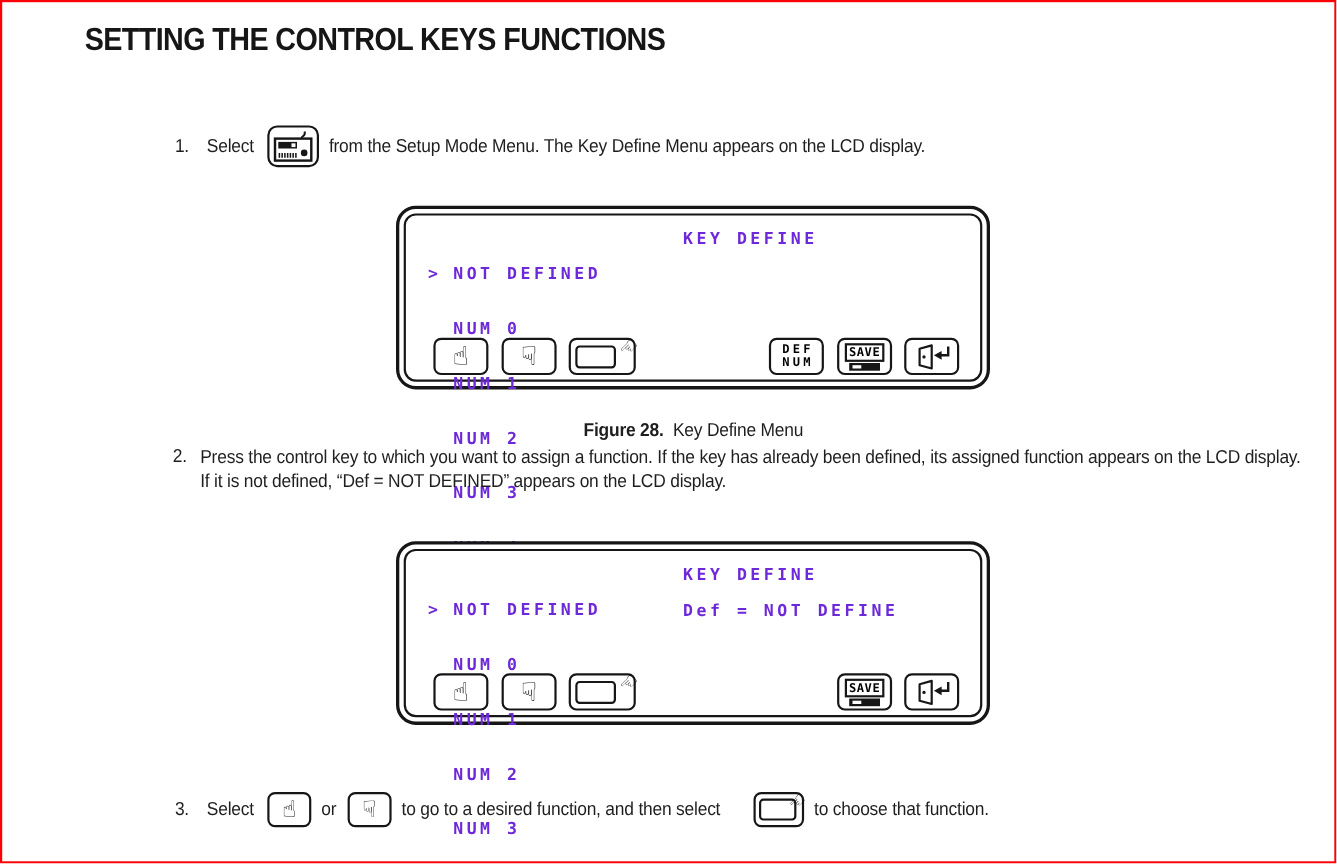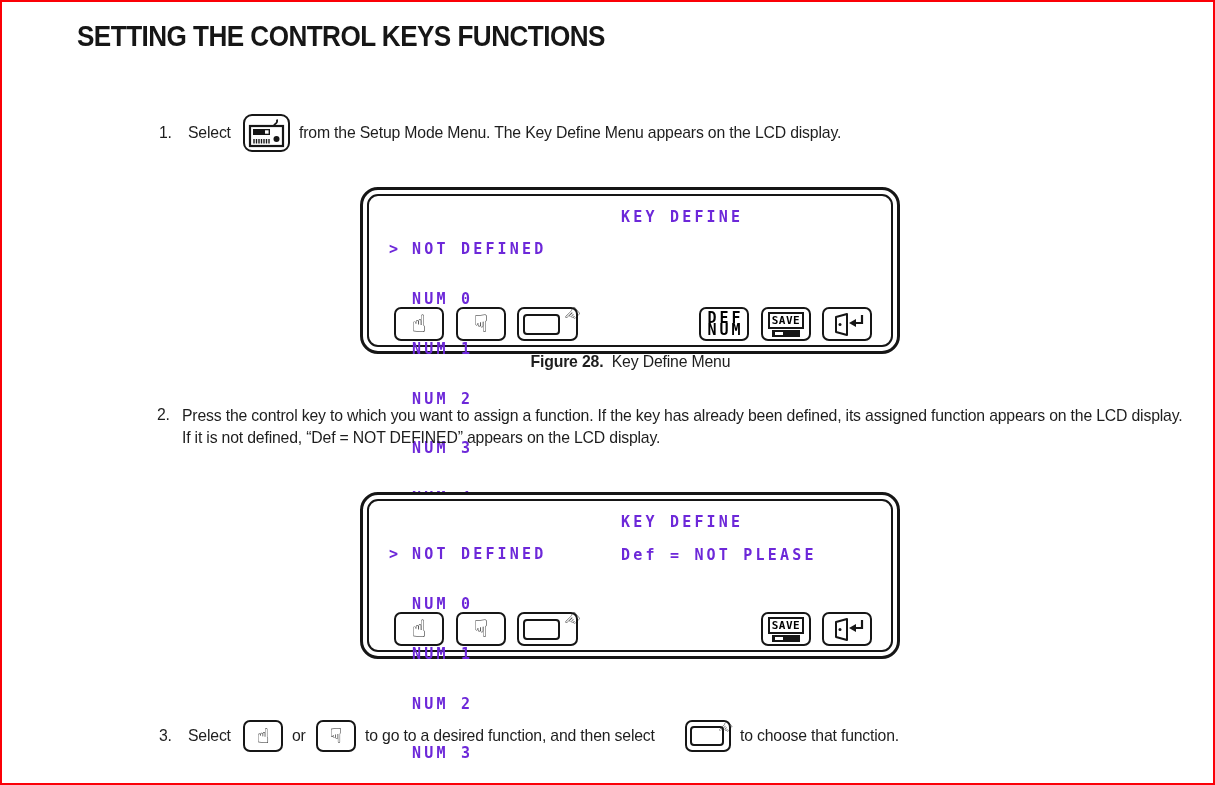--- a/index.html
+++ b/index.html
@@ -41,21 +41,21 @@
     font-size:15px; letter-spacing:3.2px; white-space:pre;}
   .lcd-list{left:20px; top:12px; line-height:16.6px;}
   .lcd-cursor{display:inline-block; width:23px;}
   .lcd-title{left:252px; top:12px;}
   .lcd-msg{left:252px; top:45px;}
   .lcd-btn{
     position:absolute; top:111px; height:34px; width:50px; box-sizing:border-box;
     border:2.5px solid #161616; border-radius:7px; background:#fff;
     display:flex; align-items:center; justify-content:center;
   }
-  .defnum{font-family:"DejaVu Sans Mono", monospace; font-weight:bold; font-size:15px;
+  .defnum{font-family:"DejaVu Sans Mono", monospace; font-weight:bold; font-size:11px;
     line-height:12px; letter-spacing:3px; text-align:center; padding-left:3px; color:#000;}
   .save-box{border:2px solid #161616; font-family:"DejaVu Sans Mono", monospace; font-weight:bold;
     font-size:11px; letter-spacing:0.5px; padding:0 2px; color:#000; line-height:13px;}
   .save-bar{width:28px; height:7px; background:#161616; margin:1px auto 0; position:relative;}
   .save-bar::after{content:""; position:absolute; left:3px; top:2px; width:8px; height:3px; background:#fff;}
   .save-stack{display:flex; flex-direction:column; align-items:center;}
 
   .caption{left:358px; width:540px; text-align:center; font-size:17px; white-space:nowrap;}
   .cap-label{font-weight:bold;}
 
@@ -133,42 +133,42 @@
         <svg width="38" height="26" viewBox="0 0 38 26">
           <polygon points="8,6 19,3 19,24 8,21" fill="#fff" stroke="#161616" stroke-width="2" stroke-linejoin="round"></polygon>
           <circle cx="12" cy="13.5" r="1.5" fill="#161616"></circle>
           <path d="M34 4 L34 12 L25 12" fill="none" stroke="#161616" stroke-width="2.2"></path>
           <polygon points="21,12 28,8 28,16" fill="#161616"></polygon>
         </svg>
       </div>
     </div>
   </div>
 
-  <div class="abs caption" style="top:350px;">
+  <div class="abs caption" style="top:379px;">
     <span class="cxc"><span class="cap-label">Figure 28.</span>&nbsp;
     <span>Key Define Menu</span></span>
   </div>
 
   <div class="abs step2-wrap">
     <span class="step-num cx">2.</span>
     <span class="step2-text">Press the control key to which you want to assign a function. If the key has already been defined, its assigned function appears on the LCD display. If it is not defined, “Def = NOT DEFINED” appears on the LCD display.</span>
   </div>
 
   <div class="abs lcd-outer" style="left:358px; top:490px;">
     <div class="lcd-inner">
       <div class="abs lcd-text lcd-list">
         <div><span class="lcd-cursor">&gt;</span><span>NOT DEFINED</span></div>
         <div><span class="lcd-cursor"></span><span>NUM 0</span></div>
         <div><span class="lcd-cursor"></span><span>NUM 1</span></div>
         <div><span class="lcd-cursor"></span><span>NUM 2</span></div>
         <div><span class="lcd-cursor"></span><span>NUM 3</span></div>
         
       </div>
       <div class="abs lcd-text lcd-title">KEY DEFINE</div>
-      <div class="abs lcd-text lcd-msg">Def = NOT PLEASE</div>
+      <div class="abs lcd-text lcd-msg">Def = NOT DEFINE</div>
 
       <div class="lcd-btn" style="left:25px;">
         <span class="hand" style="font-size:24px;">☝</span>
       </div>
       <div class="lcd-btn" style="left:87px;">
         <span class="hand" style="font-size:24px;">☟</span>
       </div>
       <div class="lcd-btn" style="left:148px; width:61px;">
         <span class="screen-rect"></span>
         <span class="hand hand-rot">☝</span>

